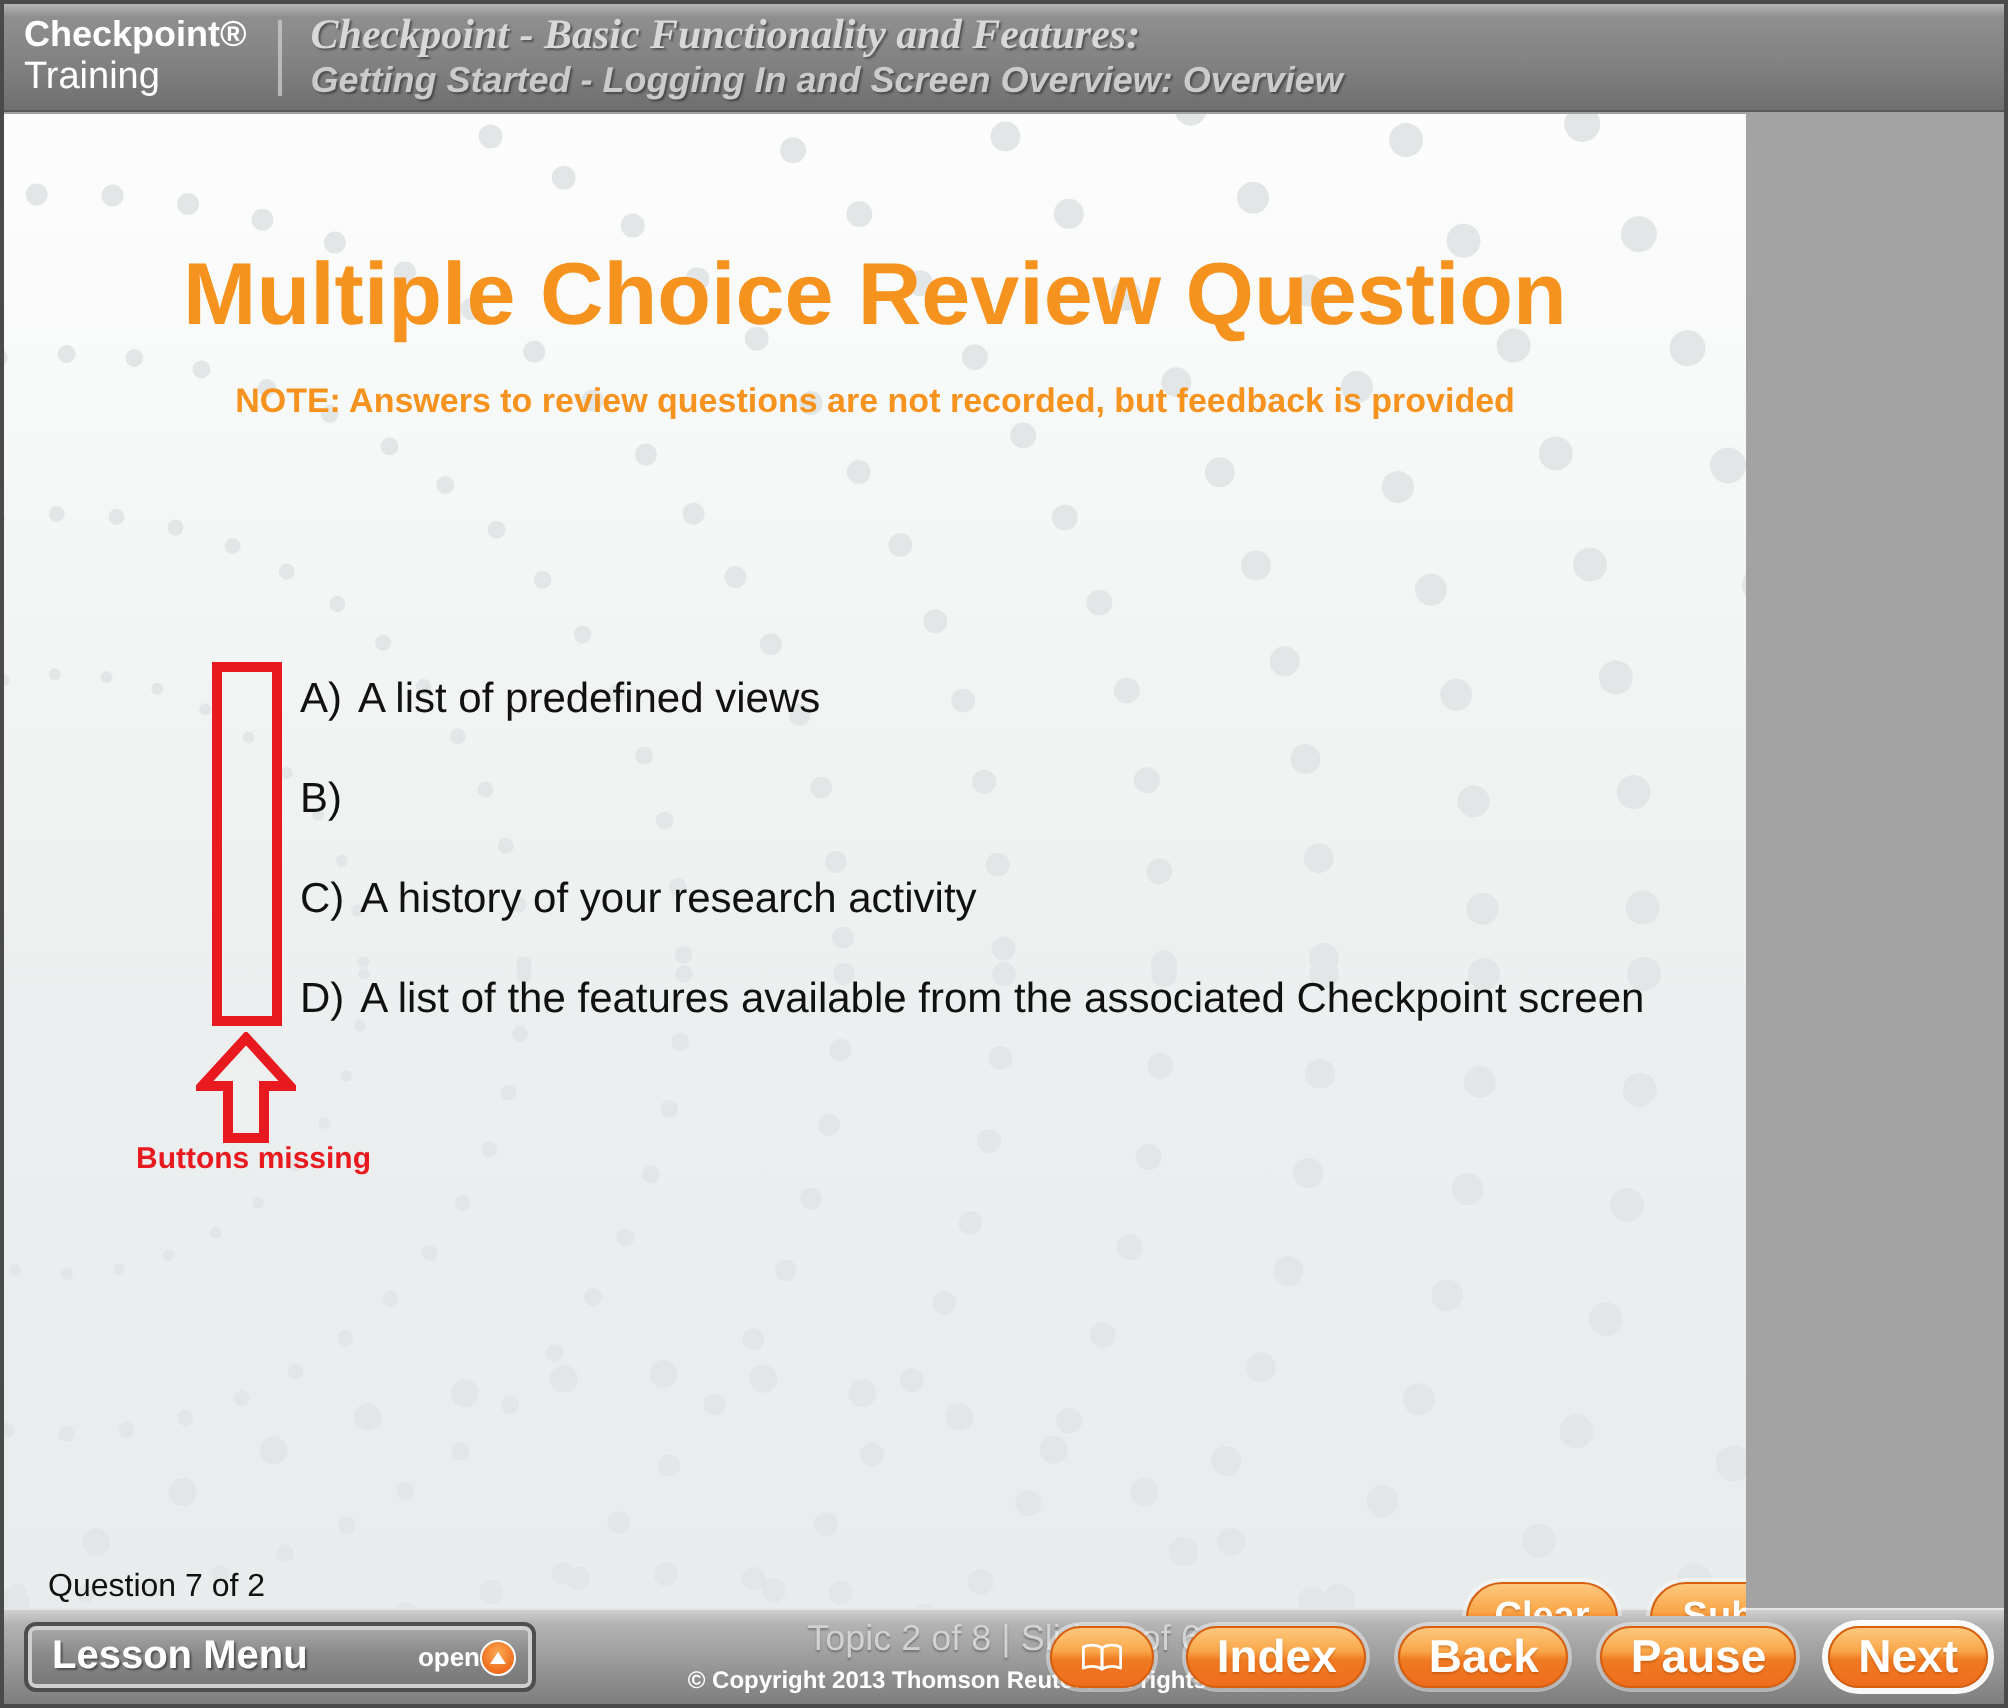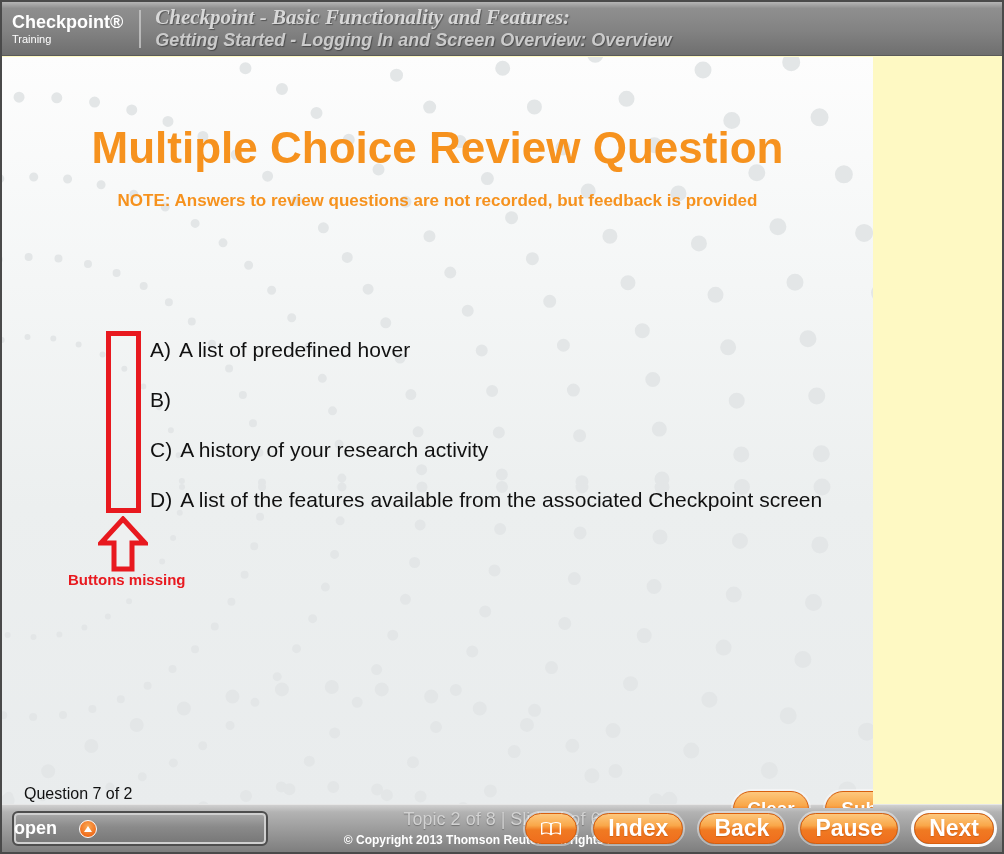--- a/index.html
+++ b/index.html
@@ -1,30 +1,30 @@
 <!DOCTYPE html>
 <html><head>
 <meta charset="utf-8">
 <style>
   * { margin:0; padding:0; box-sizing:border-box; }
   body { background:#ffffff; font-family:"Liberation Sans", sans-serif; }
   .page {
     position:relative; width:1004px; height:854px;
-    border:2px solid #4a4a4a; overflow:hidden; background:#fef9c3;
+    border:2px solid #4a4a4a; overflow:hidden; background:#a3a3a3;
   }
   
   .header {
     position:absolute; top:0; left:0; width:100%; height:54px;
     background:linear-gradient(180deg,#b5b5b5 0%, #8f8f8f 12%, #828282 55%, #6f6f6f 100%);
     border-bottom:1px solid #5a5a5a;
     display:flex; align-items:center;
   }
   .logo { padding-left:10px; color:#ffffff; line-height:1.15; }
   .logo-line1 { font-size:18px; font-weight:bold; }
-  .logo-line2 { font-size:11px; }
+  .logo-line2 { font-size:19px; }
   .header-divider { width:2px; height:38px; background:#c8c8c8; margin:0 14px 0 16px; opacity:.8; }
   .header-titles { color:#d8d8d8; font-style:italic; font-weight:600; line-height:1.2;
     text-shadow:1px 1px 1px rgba(40,40,40,.55); }
   .header-title1 { font-size:21px;font-family:Liberation Serif, serif; }
   .header-title2 { font-size:18px; color:#cbcbcb;text-align:right; }
   
   .content {
     position:absolute; top:55px; left:0; width:871px; height:751px;
     background:linear-gradient(180deg,#fdfdfd 0%, #f4f6f6 30%, #ecefef 60%, #e9eced 100%);
     overflow:hidden;
@@ -74,21 +74,21 @@
   }
   .lesson-menu {
     position:absolute; left:10px; top:6px; width:256px; height:35px;
     background:linear-gradient(180deg,#ababab 0%, #8a8a8a 45%, #767676 100%);
     border:2px solid #4e4e4e; border-radius:6px;
     box-shadow:inset 0 0 0 2px #cfcfcf;
     display:flex; align-items:center; cursor:pointer;
   }
   .lesson-menu-label { color:#ffffff; font-weight:bold; font-size:20px; padding-left:12px; flex:1;
     text-shadow:1px 1px 1px rgba(0,0,0,.4); }
-  .open-label { color:#ffffff; font-size:18px; font-weight:bold; margin-right:22px; }
+  .open-label { color:#ffffff; font-size:13px; font-weight:bold; margin-right:0; }
   .open-btn {
     width:18px; height:18px; border-radius:50%; margin-right:8px;
     background:radial-gradient(circle at 50% 35%, #fbaa55 0%, #ef6d1d 70%);
     border:1px solid #fff; display:flex; align-items:center; justify-content:center; cursor:pointer;
   }
   .open-btn .tri { width:0; height:0; border-left:4px solid transparent; border-right:4px solid transparent;
     border-bottom:6px solid #ffffff; }
   .footer-center {
     position:absolute; left:0; top:4px; width:100%; text-align:center; pointer-events:none;
   }
@@ -134,21 +134,21 @@
         <circle cx="330" cy="1150" r="520" stroke-width="14" stroke-dasharray="0 50"></circle>
       </g>
     </svg>
 
     <div class="heading">Multiple Choice Review Question</div>
     <div class="note">NOTE: Answers to review questions are not recorded, but feedback is provided</div>
 
     <div class="options">
       <div class="option-row">
         <span class="option-label">A)</span>
-        <span>A list of predefined hover</span>
+        <span>A list of predefined views</span>
       </div>
       <div class="option-row">
         <span class="option-label">B)</span>
       </div>
       <div class="option-row">
         <span class="option-label">C)</span>
         <span>A history of your research activity</span>
       </div>
       <div class="option-row">
         <span class="option-label">D)</span>
@@ -163,20 +163,21 @@
     <div class="missing-label">Buttons missing</div>
 
     <div class="question-counter">Question 7 of 2</div>
 
     <button class="pill-btn clear-btn">Clear</button>
     <button class="pill-btn submit-btn">Submit</button>
   </div>
 
   <div class="footer">
     <div class="lesson-menu">
+      <span class="lesson-menu-label">Lesson Menu</span>
       <span class="open-label">open</span>
       <span class="open-btn">
         <span class="tri"></span>
       </span>
     </div>
 
     <div class="footer-center">
       <div class="topic-status">Topic 2 of 8 | Slide 4 of 6</div>
       <div class="copyright">© Copyright 2013 Thomson Reuters.All rights reserved.</div>
     </div>

